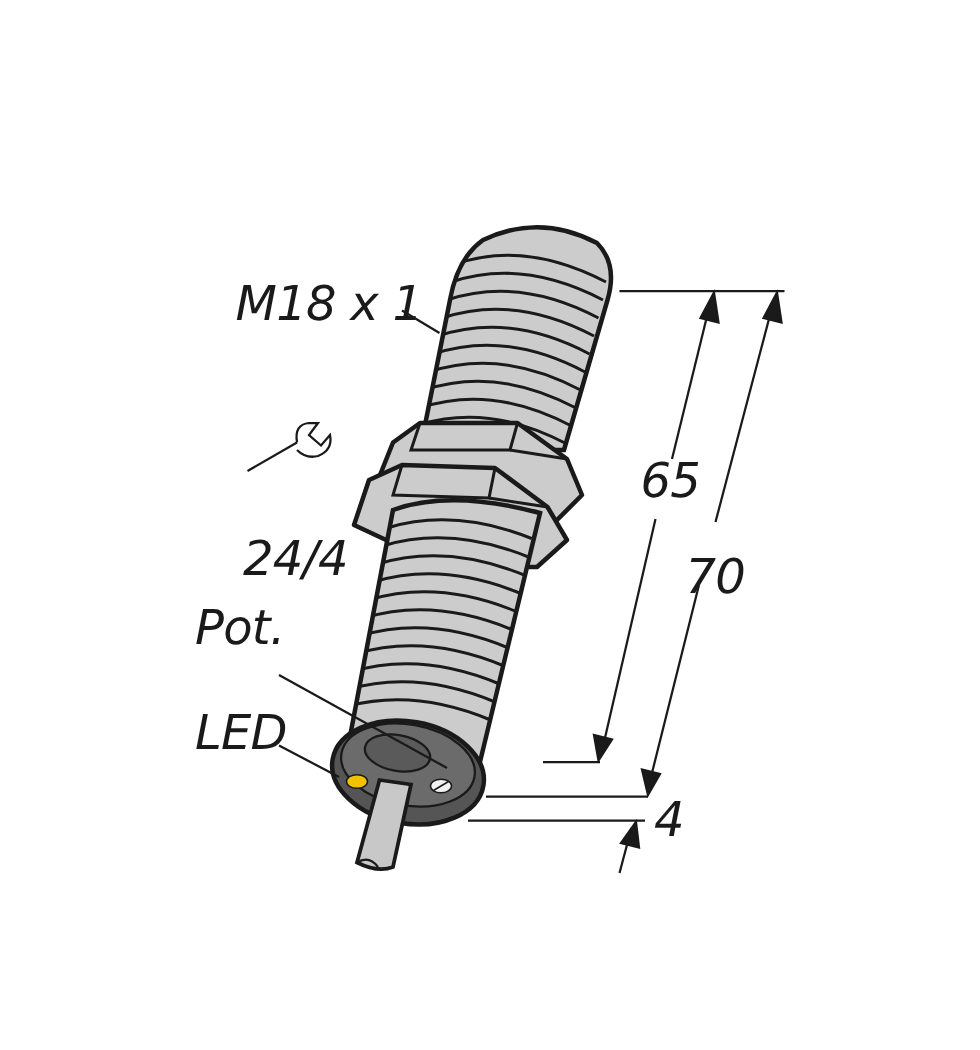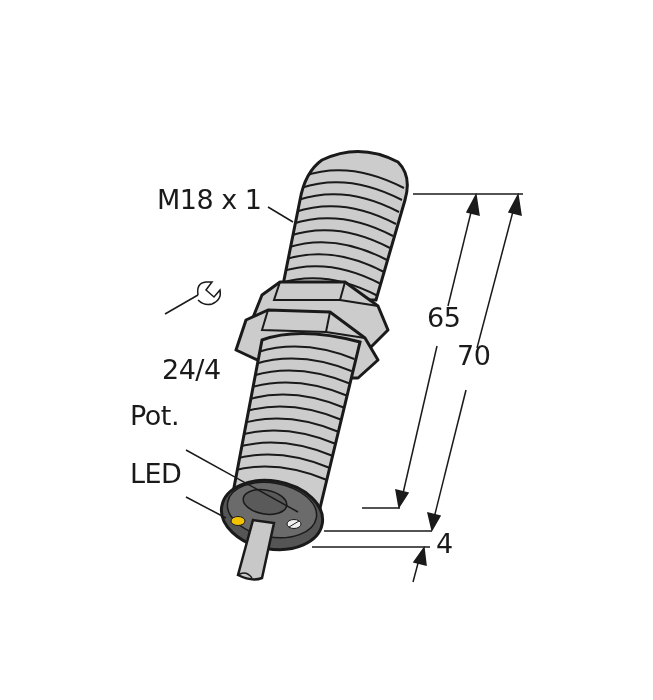--- a/index.html
+++ b/index.html
@@ -1,18 +1,18 @@
 <!DOCTYPE html>
 <html><head>
 <meta charset="utf-8">
 <style>
   html, body { margin: 0; padding: 0; background: #ffffff; }
   body { width: 653px; height: 700px; position: relative; overflow: hidden; font-family: "DejaVu Sans", sans-serif; }
   #stage { position: absolute; left: 0; top: 0; width: 653px; height: 700px; }
-  .lbl { position: absolute; color: #1a1a1a; font-family: "DejaVu Sans", sans-serif; font-size: 27px; line-height: 1; white-space: nowrap; letter-spacing: -0.5px; }
+  .lbl { position: absolute; color: #1a1a1a; font-family: "DejaVu Sans", sans-serif; font-size: 32px; line-height: 1; white-space: nowrap; letter-spacing: -0.5px; font-style: italic; }
 </style>
 </head>
 <body>
 
 <div id="stage">
   <svg width="653" height="700" viewBox="0 0 653 700" xmlns="http://www.w3.org/2000/svg">
     <defs>
       <clipPath id="upperClip">
         <path d="M322 160 Q360 142 398 162 Q412 176 405 200 L376 300 L280 300 L300 200 Q305 172 322 160 Z"></path>
       </clipPath>
@@ -107,17 +107,17 @@
       <polygon points="432,530 428,513 440,516"></polygon>
 
       <line x1="421" y1="552" x2="413" y2="582"></line>
       <polygon points="424,548 414,562 426,565"></polygon>
     </g>
   </svg>
 
   <span class="lbl" style="left:157px; top:186px;">M18 x 1</span>
   <span class="lbl" style="left:162px; top:343px;margin-top:13px;">24/4</span>
   <span class="lbl" style="left:130px; top:402px;">Pot.</span>
-  <span class="lbl" style="left:130px; top:460px;">LED</span>
+  <span class="lbl" style="left:130px; top:472px;">LED</span>
   <span class="lbl" style="left:427px; top:304px;">65</span>
-  <span class="lbl" style="left:457px; top:342px;">70</span>
+  <span class="lbl" style="left:457px; top:368px;">70</span>
   <span class="lbl" style="left:436px; top:530px;">4</span>
 </div>
 
 </body></html>

